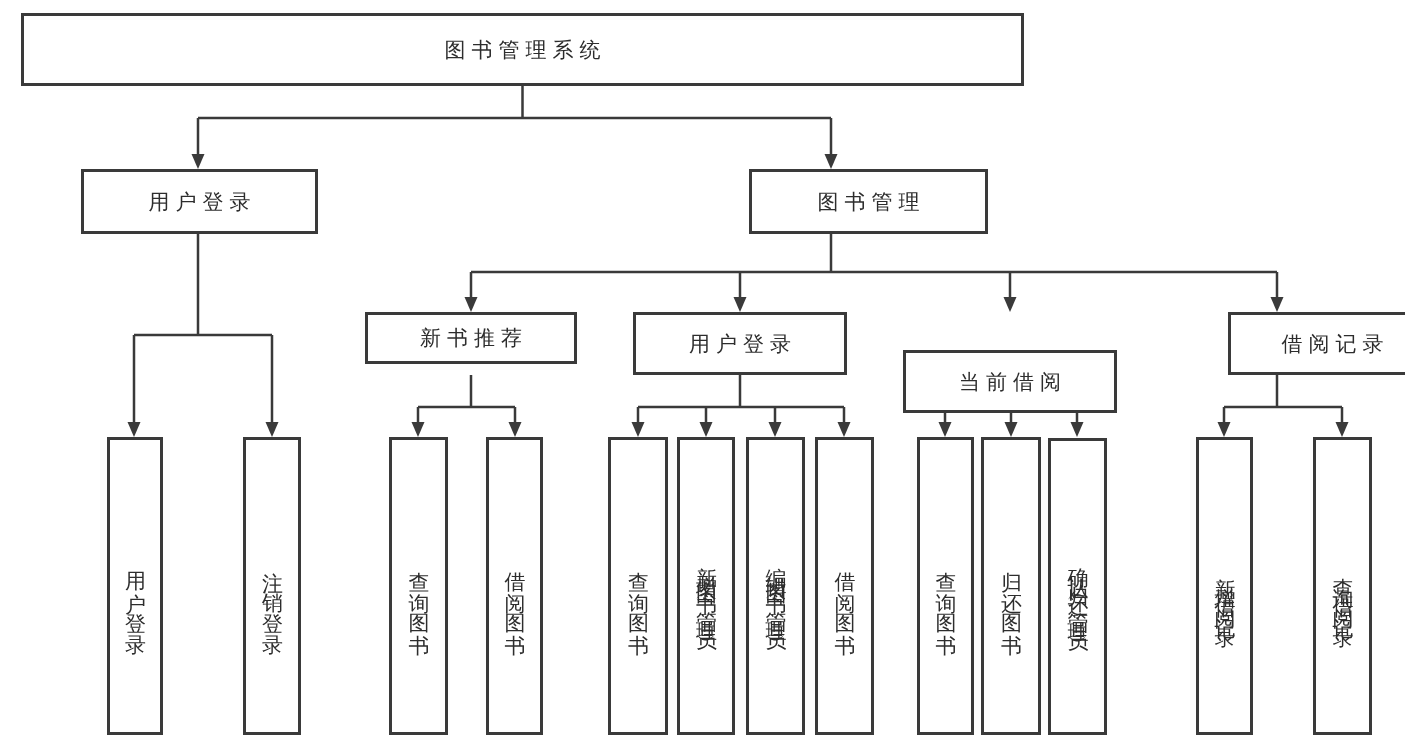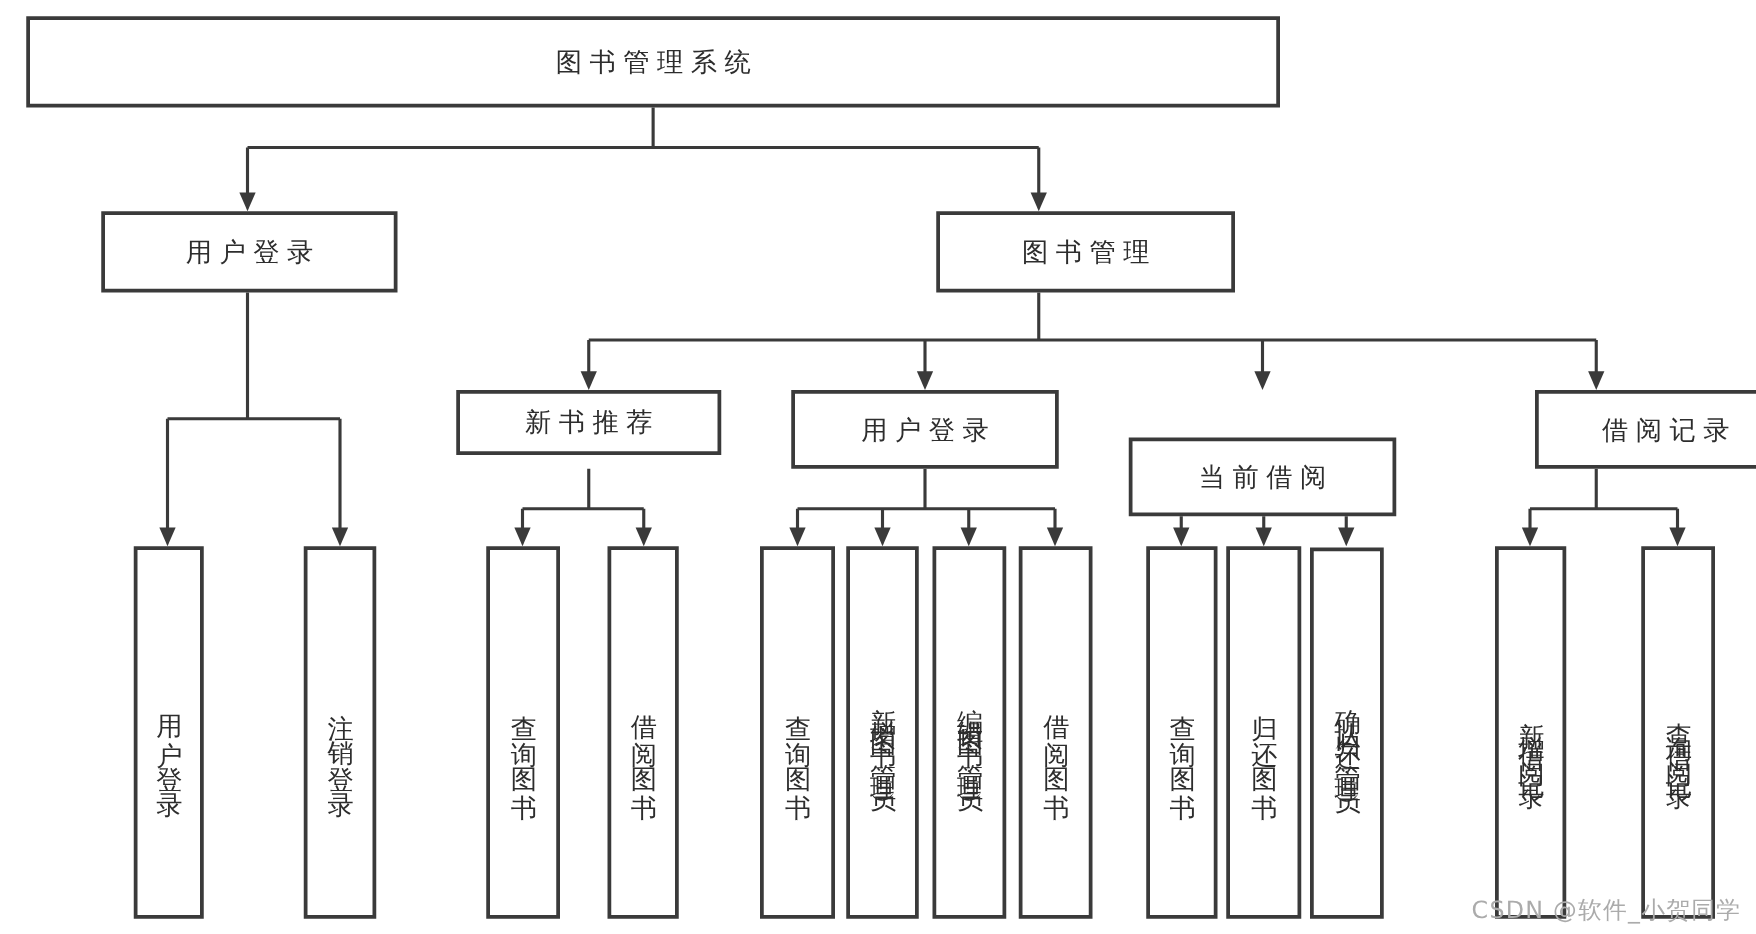--- a/index.html
+++ b/index.html
@@ -167,15 +167,14 @@
     <span class="vtext ls-tight">确认归还（管理员）</span>
   </div>
 
   <div class="box" style="left:1196px; top:437px; width:57px; height:298px;">
     <span class="vtext ls-mid">新增借阅记录</span>
   </div>
   <div class="box" style="left:1313px; top:437px; width:59px; height:298px;">
     <span class="vtext ls-mid">查询借阅记录</span>
   </div>
 
-  <div class="watermark">CSDN @软件_小贺同学</div>
 
 </div>
 
 </body></html>

